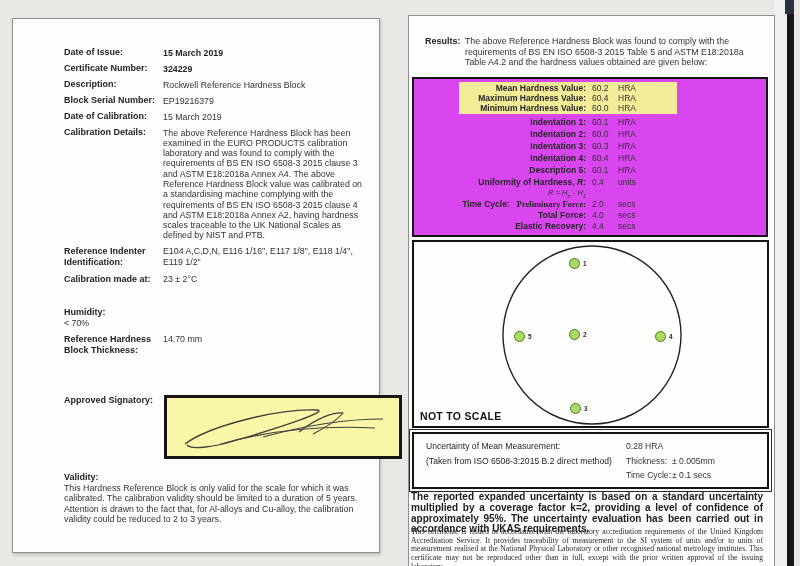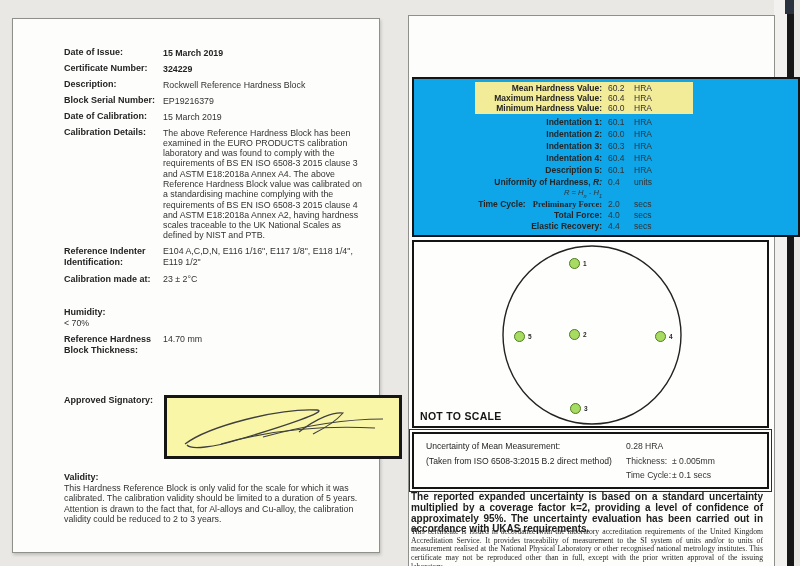--- a/index.html
+++ b/index.html
@@ -37,21 +37,21 @@
   }
   .sig-box svg { display:block; }
 
   
   #results-head { position:absolute; left:16px; top:20px; display:flex; }
   .res-label { font-weight:bold; font-size:9px; width:40px; flex:none; color:#242424; }
   .res-intro { width:298px; font-size:8.8px; line-height:10.5px; color:#333; }
 
   #results-box {
     position:absolute; left:3px; top:61px; width:352px;
-    border:2.5px solid #141414; padding:4px 16px; background:#0ea5e9;
+    border:2.5px solid #141414; padding:4px 0; background:#d946ef;
   }
   .rr { display:flex; height:10px; align-items:center; position:relative; font-size:8.5px; }
   .rr.ind { height:12px; }
   .rr.tc  { height:11px; }
   .rr span { position:relative; }
   .rr-label { width:172px; flex:none; text-align:right; font-weight:bold; white-space:pre; color:#252525; }
   .rr-value { width:24px; flex:none; margin-left:6px; color:#333; }
   .rr-unit  { margin-left:2px; color:#333; }
   .rr.hl::before {
     content:""; position:absolute; left:45px; top:-1px; bottom:-1px; width:218px;
@@ -163,20 +163,24 @@
     <div class="lp-row" style="margin-top:13px;flex-direction:column;">
       <div class="lp-label">Validity:</div>
       <div class="lp-value">This Hardness Reference Block is only valid for the scale for which it was calibrated. The calibration validity should be limited to a duration of 5 years. Attention is drawn to the fact that, for Al-alloys and Cu-alloy, the calibration validity could be reduced to 2 to 3 years.</div>
     </div>
 
   </div>
 </div>
 
 <div class="page" id="right-page">
 
+  <div id="results-head">
+    <div class="res-label">Results:</div>
+    <div class="res-intro">The above Reference Hardness Block was found to comply with the requirements of BS EN ISO 6508-3 2015 Table 5 and ASTM E18:2018a Table A4.2 and the hardness values obtained are given below:</div>
+  </div>
 
   <div id="results-box">
     <div class="rr hl">
       <span class="rr-label">Mean Hardness Value:</span>
       <span class="rr-value">60.2</span>
       <span class="rr-unit">HRA</span>
     </div>
     <div class="rr hl">
       <span class="rr-label">Maximum Hardness Value:</span>
       <span class="rr-value">60.4</span>

